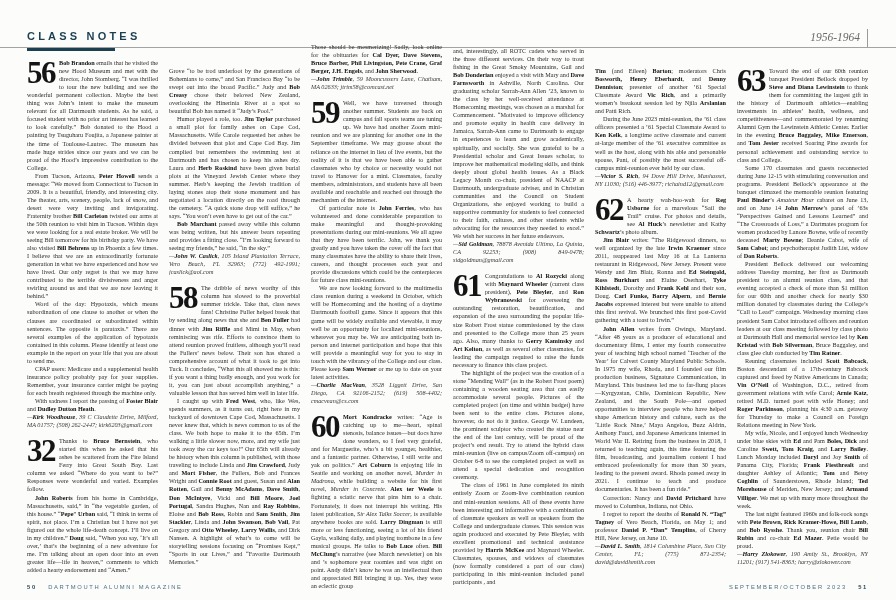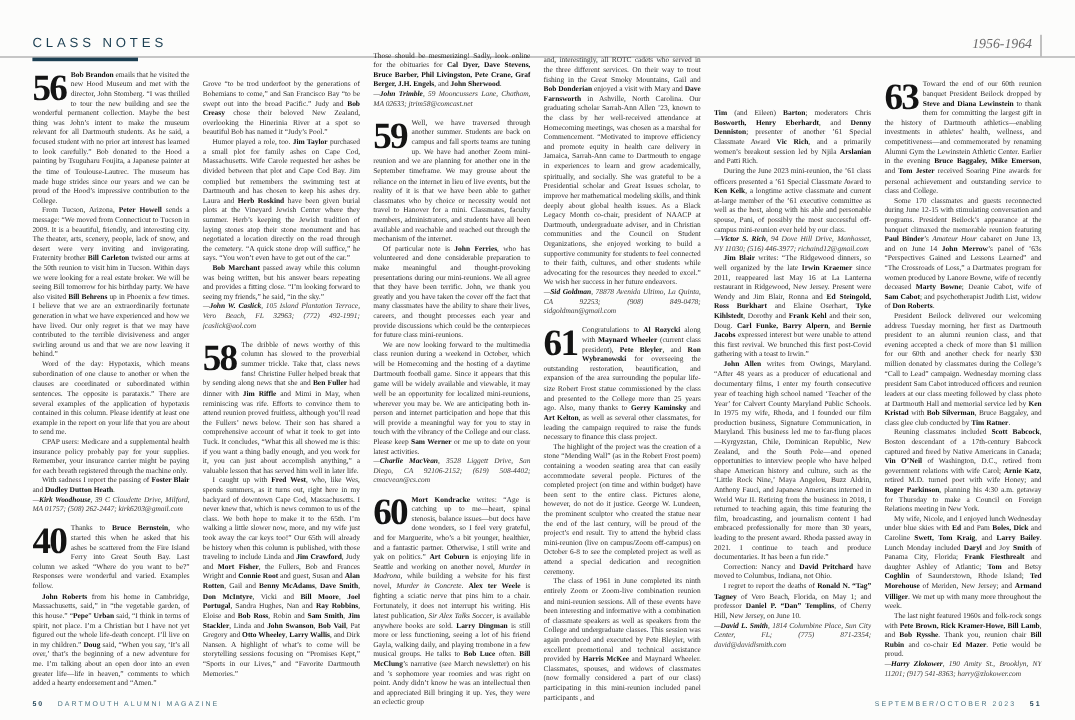--- a/index.html
+++ b/index.html
@@ -1,21 +1,21 @@
 <!DOCTYPE html>
 <html><head>
 <meta charset="utf-8">
 <style>
   html,body{margin:0;padding:0;}
   body{width:896px;height:600px;background:#fcfcfb;position:relative;overflow:hidden;
        font-family:"Liberation Serif",serif;}
   .page{position:absolute;inset:0;}
   
   .section-title{position:absolute;left:27px;top:30px;font-family:"Liberation Sans",sans-serif;
-       font-size:11px;font-weight:normal;letter-spacing:3.2px;color:#1c3f52;}
+       font-size:11px;font-weight:bold;letter-spacing:3.2px;color:#1c3f52;}
   .years-range{position:absolute;right:36px;top:31px;font-size:11.5px;font-style:italic;color:#6b6b6b;}
   .header-rule{position:absolute;left:0;right:0;top:47px;height:1px;background:#a3a3a3;}
   .header-accent{position:absolute;left:27px;top:48px;width:88px;height:3px;background:#1c3f52;}
   .date-tick{position:absolute;right:28px;top:29px;width:1px;height:18px;background:#9a9a9a;}
   
   .cols{position:absolute;left:27px;top:63px;width:842px;height:507px;display:flex;gap:11px;align-items:center;}
   .col{width:131px;flex:none;overflow:hidden;font-size:6.2px;line-height:8.05px;color:#2e2c2b;
        text-align:justify;}
   .blk{margin:0;}
   .blk.para{text-indent:8px;}
@@ -44,21 +44,21 @@
   <div class="header-accent"></div>
 
   <div class="cols">
     <div class="col">
         <div class="blk entry-start"><span class="dropcap">56</span><span><b>Bob Brandon</b> emails that he visited the new Hood Museum and met with the director, John Stomberg. “I was thrilled to tour the new building and see the wonderful permanent collection. Maybe the best thing was John’s intent to make the museum relevant for all Dartmouth students. As he said, a focused student with no prior art interest has learned to look carefully.” Bob donated to the Hood a painting by Tsuguharu Foujita, a Japanese painter at the time of Toulouse-Lautrec. The museum has made huge strides since our years and we can be proud of the Hood’s impressive contribution to the College.</span></div>
         <div class="blk para"><span>From Tucson, Arizona, <b>Peter Howell</b> sends a message: “We moved from Connecticut to Tucson in 2009. It is a beautiful, friendly, and interesting city. The theater, arts, scenery, people, lack of snow, and desert were very inviting and invigorating. Fraternity brother <b>Bill Carleton</b> twisted our arms at the 50th reunion to visit him in Tucson. Within days we were looking for a real estate broker. We will be seeing Bill tomorrow for his birthday party. We have also visited <b>Bill Behrens</b> up in Phoenix a few times. I believe that we are an extraordinarily fortunate generation in what we have experienced and how we have lived. Our only regret is that we may have contributed to the terrible divisiveness and anger swirling around us and that we are now leaving it behind.”</span></div>
         <div class="blk para"><span>Word of the day: Hypotaxis, which means subordination of one clause to another or when the clauses are coordinated or subordinated within sentences. The opposite is parataxis.” There are several examples of the application of hypotaxis contained in this column. Please identify at least one example in the report on your life that you are about to send me.</span></div>
         <div class="blk para"><span>CPAP users: Medicare and a supplemental health insurance policy probably pay for your supplies. Remember, your insurance carrier might be paying for each breath registered through the machine only.</span></div>
         <div class="blk para"><span>With sadness I report the passing of <b>Foster Blair</b> and <b>Dudley Dutton Heath</b>.</span></div>
         <div class="blk sig"><span>—<b>Kirk Woodhouse</b>, 39 C Claudette Drive, Milford, MA 01757; (508) 262-2447; kirk6203@gmail.com</span></div>
-        <div class="blk entry-start"><span class="dropcap">40</span><span>Thanks to <b>Bruce Bernstein</b>, who started this when he asked that his ashes be scattered from the Fire Island Ferry into Great South Bay. Last column we asked “Where do you want to be?” Responses were wonderful and varied. Examples follow.</span></div>
+        <div class="blk entry-start"><span class="dropcap">32</span><span>Thanks to <b>Bruce Bernstein</b>, who started this when he asked that his ashes be scattered from the Fire Island Ferry into Great South Bay. Last column we asked “Where do you want to be?” Responses were wonderful and varied. Examples follow.</span></div>
         <div class="blk para"><span><b>John Roberts</b> from his home in Cambridge, Massachusetts, said,” in “the vegetable garden, of this house.” “<b>Pepe</b>” <b>Urban</b> said, “I think in terms of spirit, not place. I’m a Christian but I have not yet figured out the whole life-death concept. I’ll live on in my children.” <b>Doug</b> said, “When you say, ‘It’s all over,’ that’s the beginning of a new adventure for me. I’m talking about an open door into an even greater life—life in heaven,” comments to which  added a hearty endorsement and “Amen.”</span></div>
       </div>
     <div class="col">
         <div class="blk cont"><span>Grove “to be trod underfoot by the generations of Bohemians to come,” and San Francisco Bay “to be swept out into the broad Pacific.” Judy and <b>Bob Creasy</b> chose their beloved New Zealand, overlooking the Hinerinia River at a spot so beautiful Bob has named it “Judy’s Pool.”</span></div>
         <div class="blk para"><span>Humor played a role, too. <b>Jim Taylor</b> purchased a small plot for family ashes on Cape Cod, Massachusetts. Wife Carole requested her ashes be divided between that plot and Cape Cod Bay. Jim complied but remembers the swimming test at Dartmouth and has chosen to keep his ashes dry. Laura and <b>Herb Roskind</b> have been given burial plots at the Vineyard Jewish Center where they summer. Herb’s keeping the Jewish tradition of laying stones atop their stone monument and has negotiated a location directly on the road through the cemetery. “A quick stone drop will suffice,” he says. “You won’t even have to get out of the car.”</span></div>
         <div class="blk para"><span><b>Bob Marchant</b> passed away while this column was being written, but his answer bears repeating and provides a fitting close. “I’m looking forward to seeing my friends,” he said, “in the sky.”</span></div>
         <div class="blk sig"><span>—<b>John W. Caslick</b>, 105 Island Plantation Terrace, Vero Beach, FL 32963; (772) 492-1991; jcaslick@aol.com</span></div>
         <div class="blk entry-start"><span class="dropcap">58</span><span>The dribble of news worthy of this column has slowed to the proverbial summer trickle. Take that, class news fans! Christine Fuller helped break that by sending along news that she and <b>Ben Fuller</b> had dinner with <b>Jim Riffle</b> and Mimi in May, when reminiscing was rife. Efforts to convince them to attend reunion proved fruitless, although you’ll read the Fullers’ news below. Their son has shared a comprehensive account of what it took to get into Tuck. It concludes, “What this all showed me is this: if you want a thing badly enough, and you work for it, you can just about accomplish anything,” a valuable lesson that has served him well in later life.</span></div>
         <div class="blk para"><span>I caught up with <b>Fred West</b>, who, like Wes, spends summers, as it turns out, right here in my backyard of downtown Cape Cod, Massachusetts. I never knew that, which is news common to us of the class. We both hope to make it to the 65th. I’m walking a little slower now, more, and my wife just took away the car keys too!” Our 65th will already be history when this column is published, with those traveling to include Linda and <b>Jim Crawford</b>, Judy and <b>Mort Fisher</b>, the Fullers, Bob and Frances Wright and <b>Connie Root</b> and guest, Susan and <b>Alan Rotten</b>, Gail and <b>Benny McAdams</b>, <b>Dave Smith</b>, <b>Don McIntyre</b>, Vicki and <b>Bill Moore</b>, <b>Joel Portugal</b>, Sandra Hughes, Nan and <b>Ray Robbins</b>, Eloise and <b>Bob Ross</b>, Robin and <b>Sam Smith</b>, <b>Jim Stackler</b>, Linda and <b>John Swanson</b>, <b>Bob Vail</b>, Pat Gregory and <b>Otto Wheeley</b>, <b>Larry Wallis</b>, and Dirk Nansen. A highlight of what’s to come will be storytelling sessions focusing on “Promises Kept,” “Sports in our Lives,” and “Favorite Dartmouth Memories.”</span></div>
       </div>
@@ -75,20 +75,21 @@
         <div class="blk cont"><span>and, interestingly, all ROTC cadets who served in the three different services. On their way to trout fishing in the Great Smoky Mountains, Gail and <b>Bob Donderian</b> enjoyed a visit with Mary and <b>Dave Farnsworth</b> in Ashville, North Carolina. Our graduating scholar Sarrah-Ann Allen ’23, known to the class by her well-received attendance at Homecoming meetings, was chosen as a marshal for Commencement. “Motivated to improve efficiency and promote equity in health care delivery in Jamaica, Sarrah-Ann came to Dartmouth to engage in experiences to learn and grow academically, spiritually, and socially. She was grateful to be a Presidential scholar and Great Issues scholar, to improve her mathematical modeling skills, and think deeply about global health issues. As a Black Legacy Month co-chair, president of NAACP at Dartmouth, undergraduate adviser, and in Christian communities and the Council on Student Organizations, she enjoyed working to build a supportive community for students to feel connected to their faith, cultures, and other students while advocating for the resources they needed to excel.” We wish her success in her future endeavors.</span></div>
         <div class="blk sig"><span>—<b>Sid Goldman</b>, 78878 Avenida Ultimo, La Quinta, CA 92253; (908) 849-0478; sidgoldman@gmail.com</span></div>
         <div class="blk entry-start"><span class="dropcap">61</span><span>Congratulations to <b>Al Rozycki</b> along with <b>Maynard Wheeler</b> (current class president), <b>Pete Bleyler</b>, and <b>Ron Wybranowski</b> for overseeing the outstanding restoration, beautification, and expansion of the area surrounding the popular life-size Robert Frost statue commissioned by the class and presented to the College more than 25 years ago. Also, many thanks to <b>Gerry Kaminsky</b> and <b>Art Kelton</b>, as well as several other classmates, for leading the campaign required to raise the funds necessary to finance this class project.</span></div>
         <div class="blk para"><span>The highlight of the project was the creation of a stone “Mending Wall” (as in the Robert Frost poem) containing a wooden seating area that can easily accommodate several people. Pictures of the completed project (on time and within budget) have been sent to the entire class. Pictures alone, however, do not do it justice. George W. Lundeen, the prominent sculptor who created the statue near the end of the last century, will be proud of the project’s end result. Try to attend the hybrid class mini-reunion (live on campus/Zoom off-campus) on October 6-8 to see the completed project as well as attend a special dedication and recognition ceremony.</span></div>
         <div class="blk para"><span>The class of 1961 in June completed its ninth entirely Zoom or Zoom-live combination reunion and mini-reunion sessions. All of these events have been interesting and informative with a combination of classmate speakers as well as speakers from the College and undergraduate classes. This session was again produced and executed by Pete Bleyler, with excellent promotional and technical assistance provided by <b>Harris McKee</b> and Maynard Wheeler. Classmates, spouses, and widows of classmates (now formally considered a part of our class) participating in this mini-reunion included panel participants , and</span></div>
       </div>
     <div class="col">
         <div class="blk cont"><span><b>Tim</b> (and Eileen) <b>Barton</b>; moderators Chris <b>Bosworth, Henry Eberhardt</b>, and <b>Denny Denniston</b>; presenter of another ’61 Special Classmate Award <b>Vic Rich</b>, and a primarily women’s breakout session led by Njila <b>Arslanian</b> and Patti Rich.</span></div>
         <div class="blk para"><span>During the June 2023 mini-reunion, the ’61 class officers presented a ’61 Special Classmate Award to <b>Ken Kelk</b>, a longtime active classmate and current at-large member of the ’61 executive committee as well as the host, along with his able and personable spouse, Pani, of possibly the most successful off-campus mini-reunion ever held by our class.</span></div>
         <div class="blk sig"><span>—<b>Victor S. Rich</b>, 94 Dove Hill Drive, Manhasset, NY 11030; (516) 446-3977; richaind12@gmail.com</span></div>
+        <div class="blk entry-start"><span class="dropcap">62</span><span>A hearty wah-hoo-wah for <b>Reg Usborne</b> for a marvelous “Sail the Trail” cruise. For photos and details, see <b>Al Huck</b>’s newsletter and Kathy <b>Schwartz</b>’s photo album.</span></div>
         <div class="blk para"><span><b>Jim Blair</b> writes: “The Ridgewood dinners, so well organized by the late <b>Irwin Kraemer</b> since 2011, reappeared last May 16 at La Lanterna restaurant in Ridgewood, New Jersey. Present were Wendy and Jim Blair, Ronna and <b>Ed Steingold, Ross Burkhart</b> and Elaine Oserhart, <b>Tyke Kihlstedt</b>, Dorothy and <b>Frank Kehl</b> and their son, Doug. <b>Carl Funke, Barry Alpern</b>, and <b>Bernie Jacobs</b> expressed interest but were unable to attend this first revival. We brunched this first post-Covid gathering with a toast to Irwin.”</span></div>
         <div class="blk para"><span><b>John Allen</b> writes from Owings, Maryland. “After 48 years as a producer of educational and documentary films, I enter my fourth consecutive year of teaching high school named ‘Teacher of the Year’ for Calvert County Maryland Public Schools. In 1975 my wife, Rhoda, and I founded our film production business, Signature Communication, in Maryland. This business led me to far-flung places—Kyrgyzstan, Chile, Dominican Republic, New Zealand, and the South Pole—and opened opportunities to interview people who have helped shape American history and culture, such as the ‘Little Rock Nine,’ Maya Angelou, Buzz Aldrin, Anthony Fauci, and Japanese Americans interned in World War II. Retiring from the business in 2018, I returned to teaching again, this time featuring the film, broadcasting, and journalism content I had embraced professionally for more than 30 years, leading to the present award. Rhoda passed away in 2021. I continue to teach and produce documentaries. It has been a fun ride.”</span></div>
         <div class="blk para"><span>Correction: Nancy and <b>David Pritchard</b> have moved to Columbus, Indiana, not Ohio.</span></div>
         <div class="blk para"><span>I regret to report the deaths of <b>Ronald N. “Tag” Tagney</b> of Vero Beach, Florida, on May 1; and professor <b>Daniel P. “Dan” Templins</b>, of Cherry Hill, New Jersey, on June 10.</span></div>
         <div class="blk sig"><span>—<b>David L. Smith</b>, 1814 Columbine Place, Sun City Center, FL; (775) 871-2354; david@davidlsmith.com</span></div>
       </div>
     <div class="col">
         <div class="blk entry-start"><span class="dropcap">63</span><span>Toward the end of our 60th reunion banquet President Beilock dropped by <b>Steve and Diana Lewinstein</b> to thank them for committing the largest gift in the history of Dartmouth athletics—enabling investments in athletes’ health, wellness, and competitiveness—and commemorated by renaming Alumni Gym the Lewinstein Athletic Center. Earlier in the evening <b>Bruce Baggaley, Mike Emerson</b>, and <b>Tom Jester</b> received Soaring Pine awards for personal achievement and outstanding service to class and College.</span></div>
         <div class="blk para"><span>Some 170 classmates and guests reconnected during June 12-15 with stimulating conversation and programs. President Beilock’s appearance at the banquet climaxed the memorable reunion featuring <b>Paul Binder</b>’s <i>Amateur Hour</i> cabaret on June 13, and on June 14 <b>John Merrow</b>’s panel of ’63s “Perspectives Gained and Lessons Learned” and “The Crossroads of Loss,” a Dartmates program for women produced by Lanore Bowne, wife of recently deceased <b>Marty Bowne</b>; Deanie Cabot, wife of <b>Sam Cabot</b>; and psychotherapist Judith List, widow of <b>Don Roberts</b>.</span></div>
         <div class="blk para"><span>President Beilock delivered our welcoming address Tuesday morning, her first as Dartmouth president to an alumni reunion class, and that evening accepted a check of more than $1 million for our 60th and another check for nearly $30 million donated by classmates during the College’s “Call to Lead” campaign. Wednesday morning class president Sam Cabot introduced officers and reunion leaders at our class meeting followed by class photo at Dartmouth Hall and memorial service led by <b>Ken Kristad</b> with <b>Bob Silverman</b>, Bruce Baggaley, and class glee club conducted by <b>Tim Ratner</b>.</span></div>

